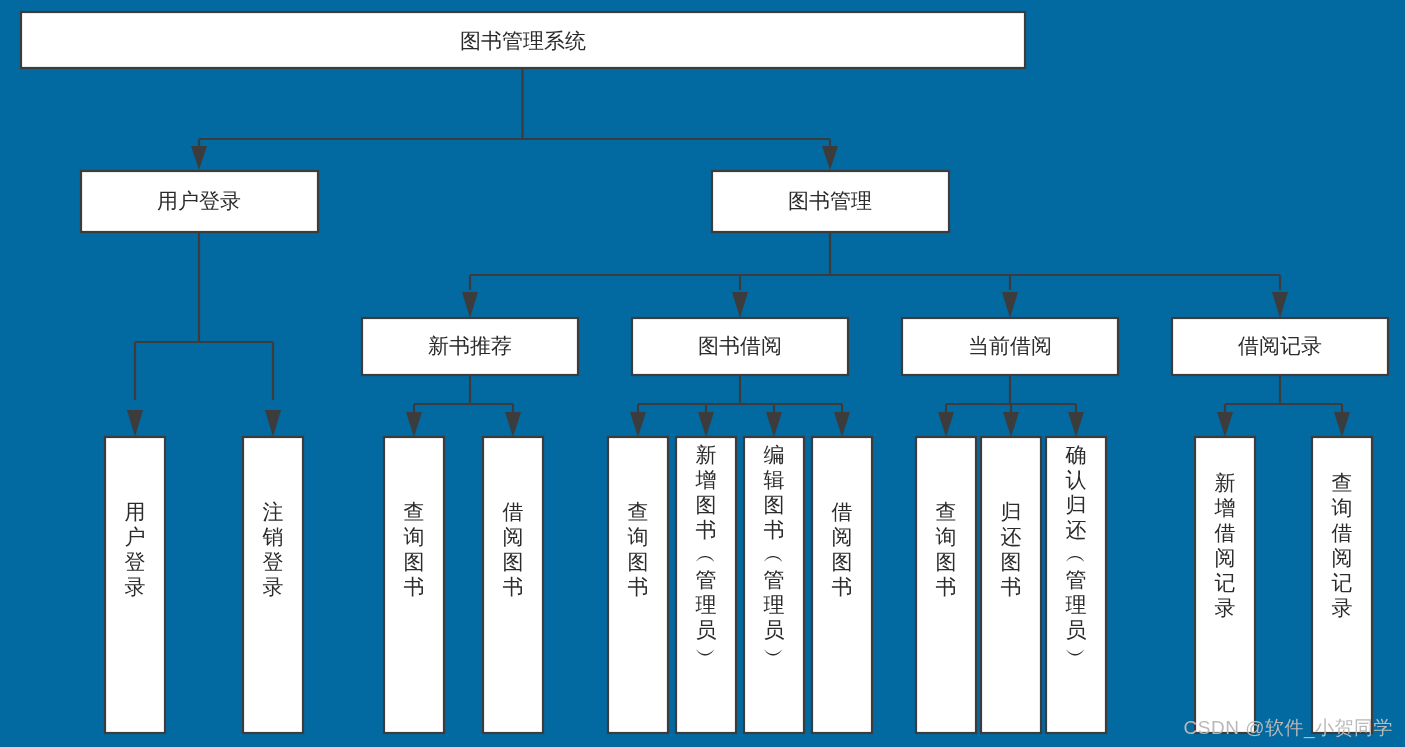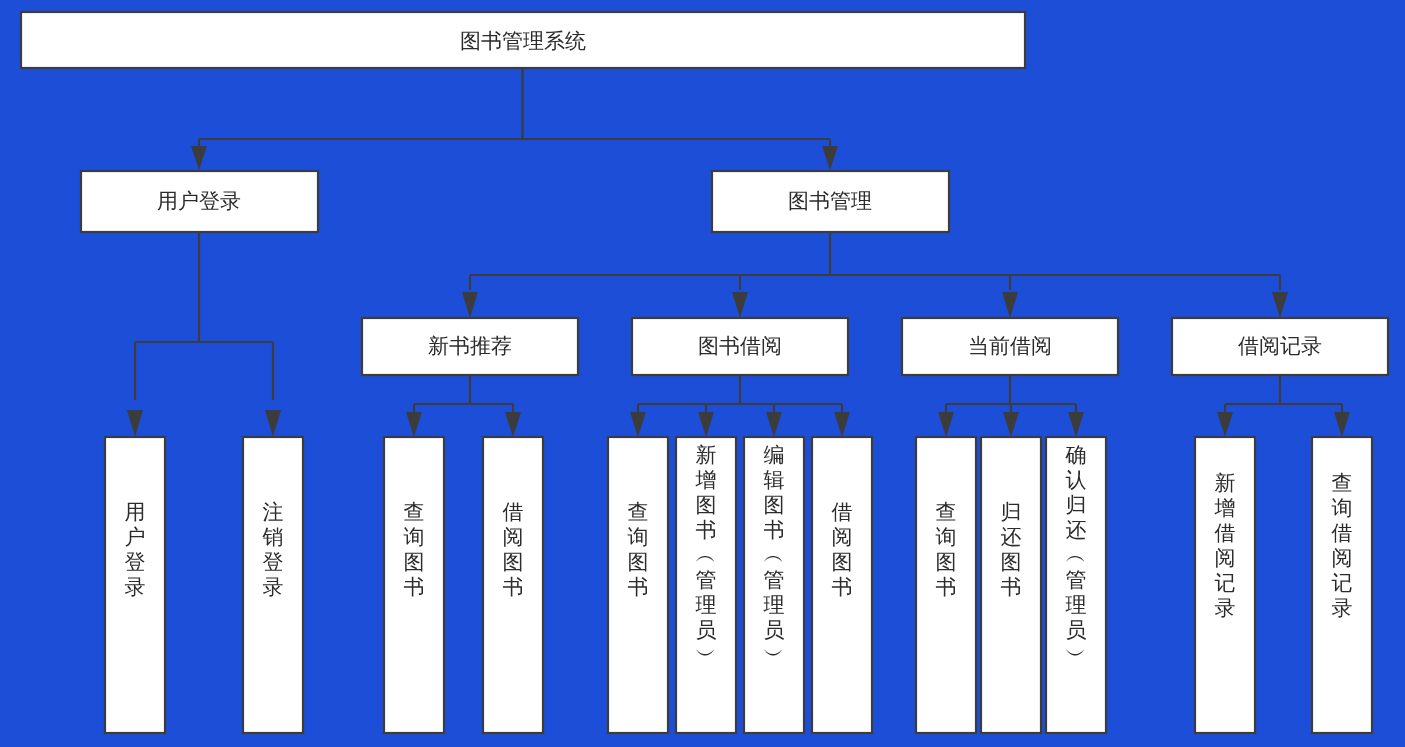--- a/index.html
+++ b/index.html
@@ -7,21 +7,21 @@
     padding: 0;
     background: #ffffff;
   }
   body {
     font-family: "Liberation Sans", "DejaVu Sans", sans-serif;
   }
   #diagram-root {
     position: relative;
     width: 1405px;
     height: 747px;
-    background: #1d4ed8;
+    background: #0369a1;
     overflow: hidden;
   }
   svg#tree-svg {
     position: absolute;
     left: 0;
     top: 0;
     width: 1405px;
     height: 747px;
   }
   .node-box {
@@ -247,13 +247,14 @@
       <text class="node-label-v" x="1225" y="490"><tspan x="1225" dy="0">新</tspan><tspan x="1225" dy="25">增</tspan><tspan x="1225" dy="25">借</tspan><tspan x="1225" dy="25">阅</tspan><tspan x="1225" dy="25">记</tspan><tspan x="1225" dy="25">录</tspan></text>
     </g>
 
     <g>
       <rect class="node-box" x="1312" y="437" width="60" height="296"></rect>
       <text class="node-label-v" x="1342" y="490"><tspan x="1342" dy="0">查</tspan><tspan x="1342" dy="25">询</tspan><tspan x="1342" dy="25">借</tspan><tspan x="1342" dy="25">阅</tspan><tspan x="1342" dy="25">记</tspan><tspan x="1342" dy="25">录</tspan></text>
     </g>
 
   </svg>
 
+  <div class="watermark">CSDN @软件_小贺同学</div>
 </div>
 
 </body></html>

